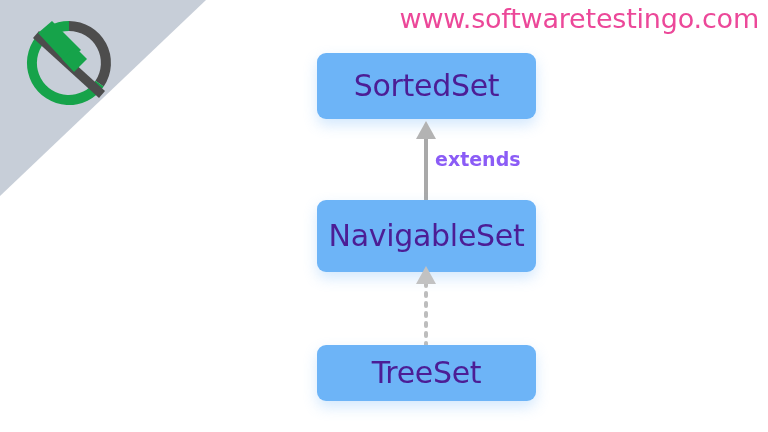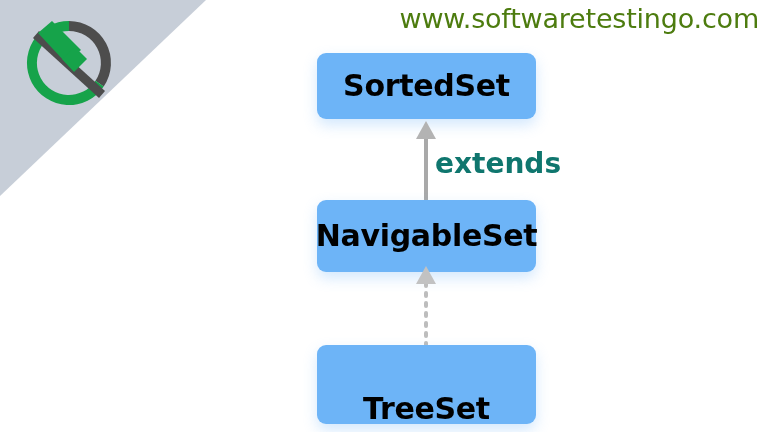--- a/index.html
+++ b/index.html
@@ -35,21 +35,21 @@
     height: 104px;
   }
 
   
   #site-url {
     position: absolute;
     right: 9px;
     top: 2px;
     font-size: 27px;
     line-height: 34px;
-    color: #4d7c0f;
+    color: #ec4899;
     font-family: "DejaVu Sans", sans-serif;
     letter-spacing: -0.2px;
     white-space: nowrap;
   }
 
   
   #diagram {
     position: absolute;
     left: 0;
     top: 0;
@@ -62,46 +62,46 @@
     left: 317px;
     width: 219px;
     border-radius: 9px;
     background: #6db4f7;
     box-shadow: 0 6px 14px rgba(109,180,247,0.30);
     display: flex;
     align-items: center;
     justify-content: center;
   }
   .node-box .node-label {
-    color: #000000;
+    color: #4c1d95;
     font-size: 30px;
-    font-weight: bold;
+    font-weight: normal;
     font-family: "DejaVu Sans", sans-serif;
     letter-spacing: -0.3px;
     line-height: 1;
   }
 
   #node-sortedset   { top: 53px;  height: 66px; }
   #node-navigableset{ top: 200px; height: 72px; }
-  #node-treeset     { top: 345px; height: 79px; align-items: flex-end; }
+  #node-treeset     { top: 345px; height: 56px; }
 
   
   .connector {
     position: absolute;
     left: 408px;
     width: 36px;
   }
   #connector-extends    { top: 119px; height: 82px; }
   #connector-implements { top: 264px; height: 82px; }
 
   .edge-label {
     position: absolute;
-    font-size: 28px;
+    font-size: 19px;
     font-weight: bold;
-    color: #0f766e;
+    color: #8b5cf6;
     font-family: "DejaVu Sans", sans-serif;
     line-height: 1;
     white-space: nowrap;
   }
   #label-extends    { left: 435px; top: 150px; }
   #label-implements { left: 435px; top: 297px; }
 </style>
 </head>
 <body>
 

